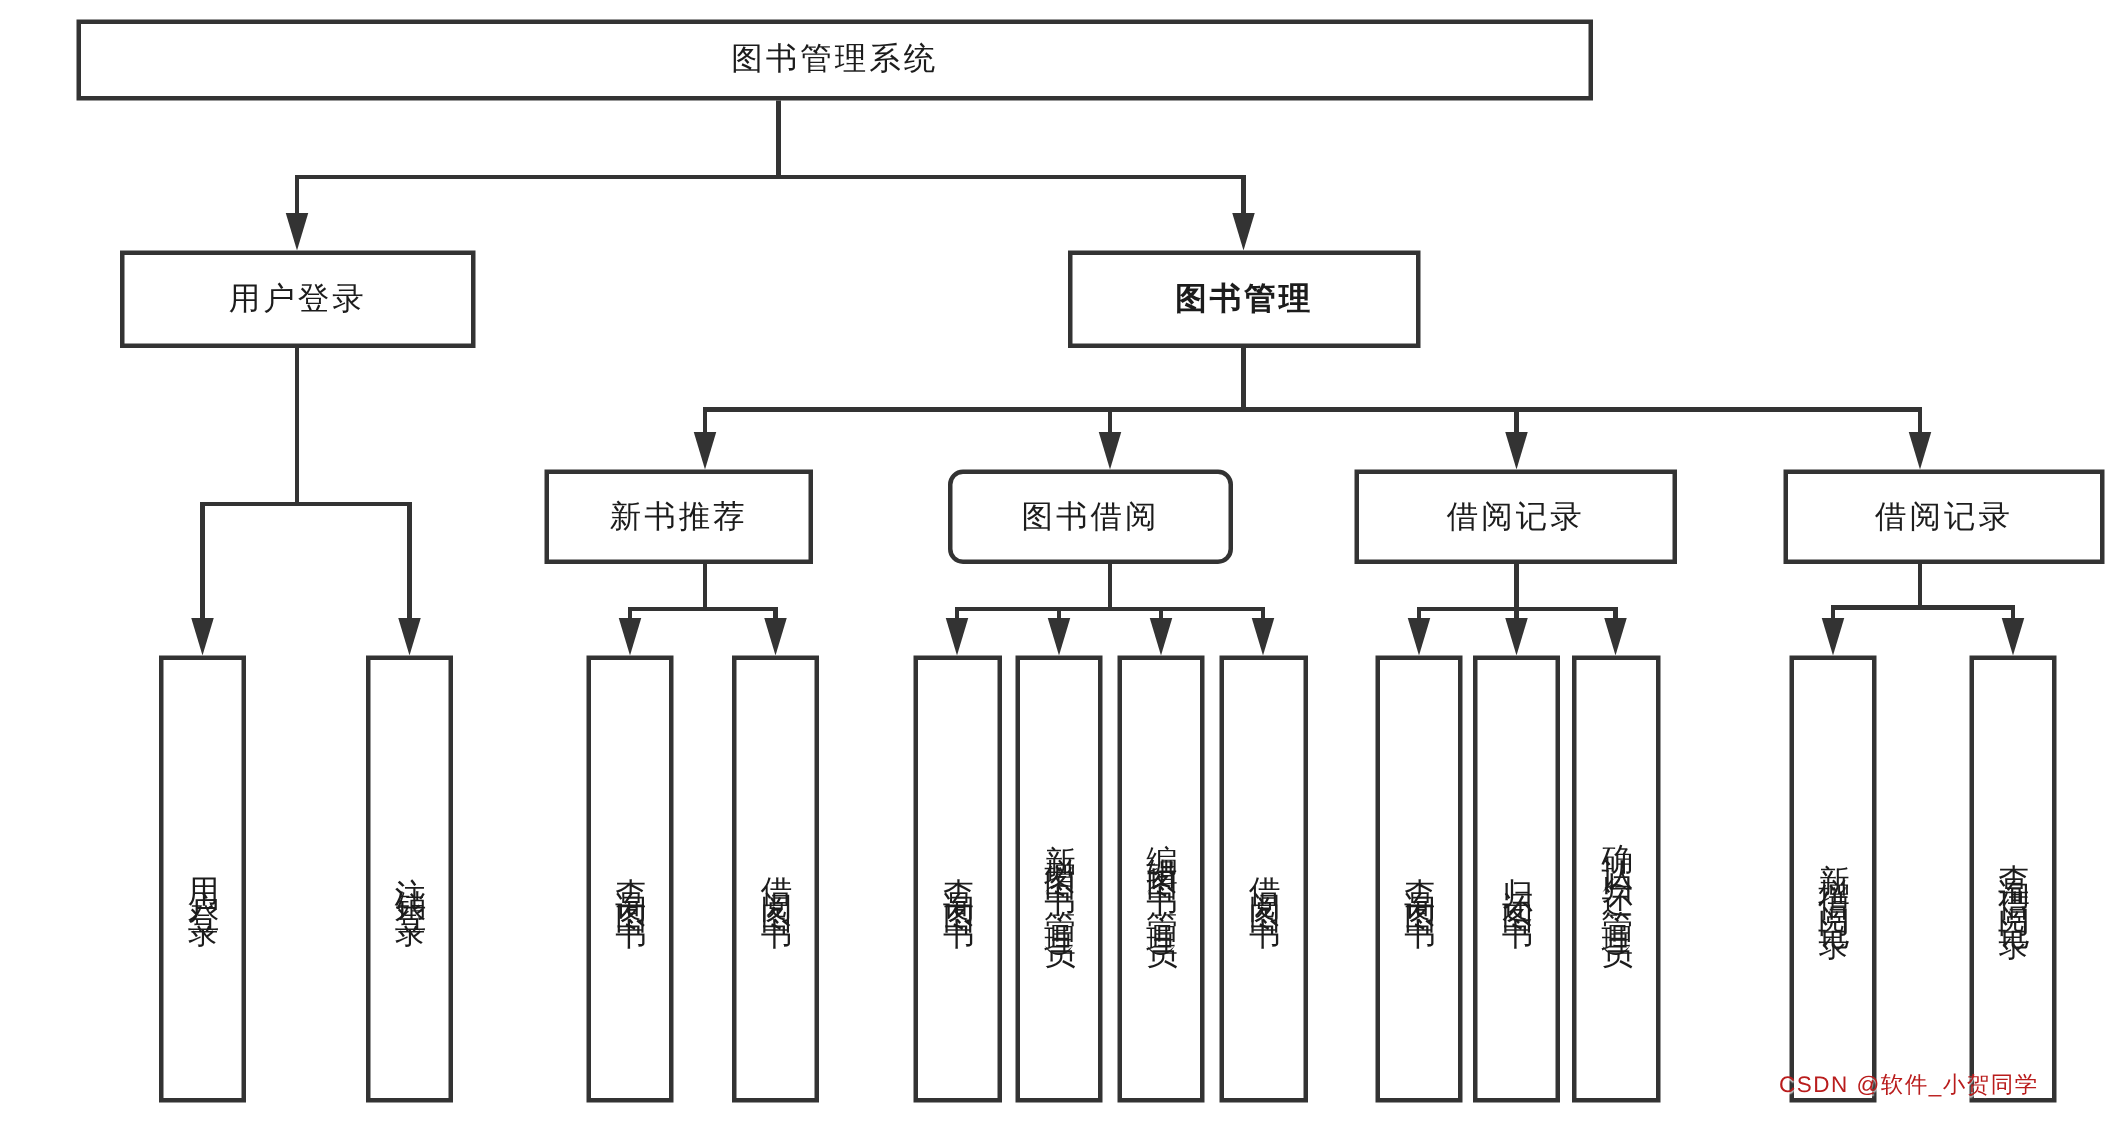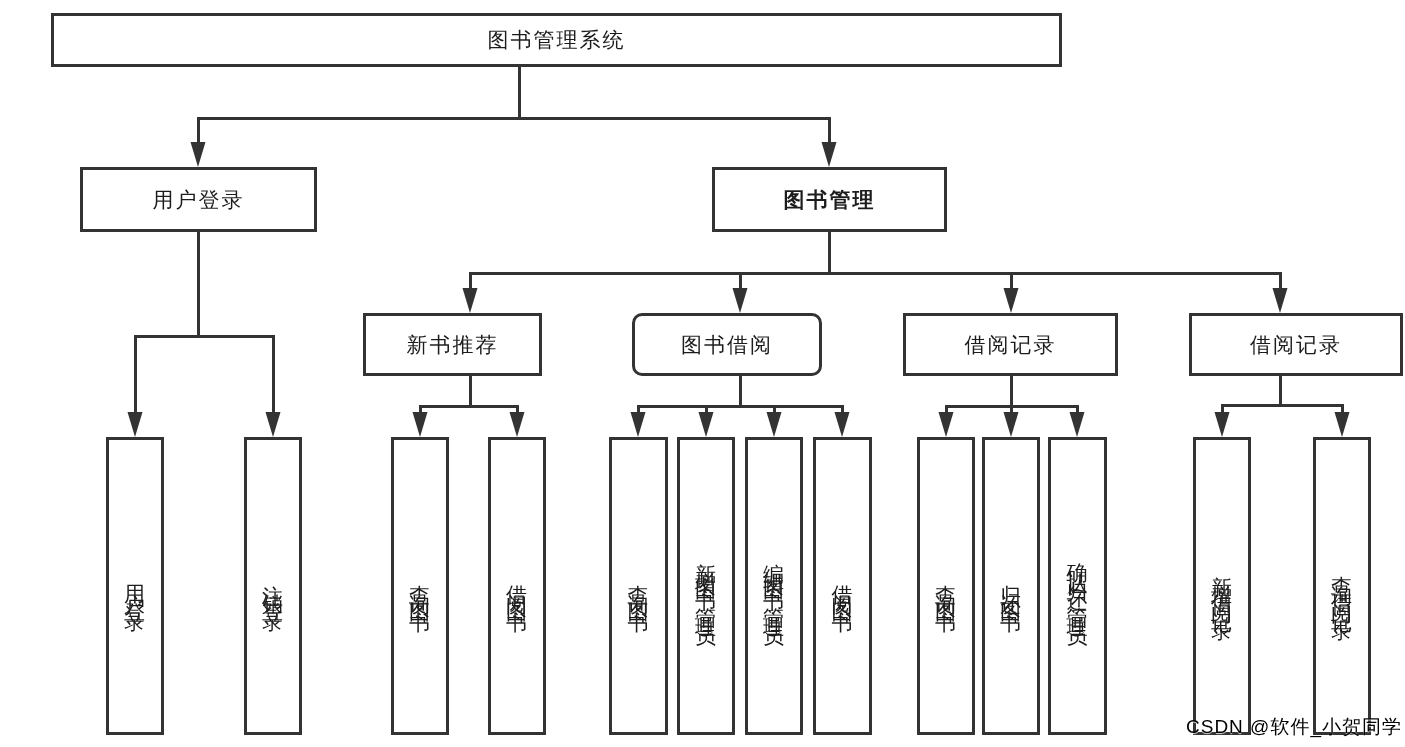--- a/index.html
+++ b/index.html
@@ -40,23 +40,23 @@
     writing-mode: vertical-rl;
     text-orientation: mixed;
     font-size: 21px;
     letter-spacing: 9px;
     padding: 8px 0;
   }
   #watermark {
     position: absolute;
     left: 1186px;
     top: 714px;
-    font-size: 19px;
+    font-size: 15px;
     letter-spacing: 1px;
-    color: #000000;
+    color: #b91c1c;
     text-shadow: 0 1px 1px rgba(255,255,255,0.85);
     z-index: 3;
     white-space: nowrap;
   }
 </style>
 </head>
 <body>
 
 <div id="canvas">
   <svg id="connectors" width="1405" height="747" viewBox="0 0 1405 747">

